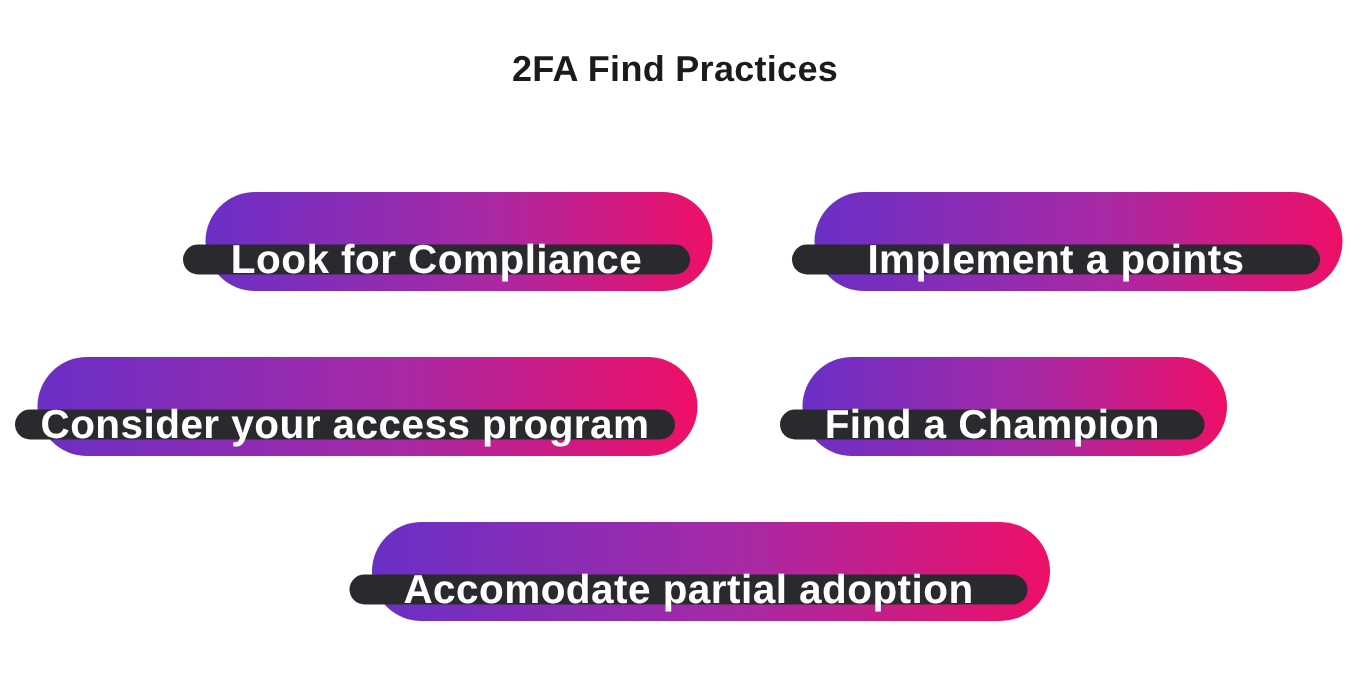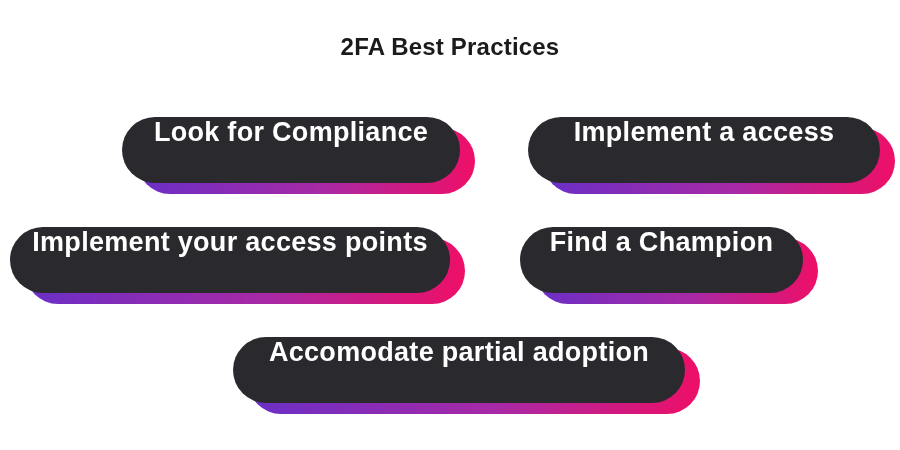--- a/index.html
+++ b/index.html
@@ -40,60 +40,62 @@
       var(--shadow-gradient-left, #6a2fc6) 0%,
       var(--shadow-gradient-mid, #a829a5) 55%,
       var(--shadow-gradient-right, #ee0f67) 100%);
   }
   .pill-face {
     position: absolute;
     inset: 0;
     border-radius: 33px;
     background: var(--pill-background, #2a2a2e);
     display: flex;
+    align-items: center;
     justify-content: center;
+    margin-top: 46px;
   }
   .pill-label {
     color: var(--pill-text, #ffffff);
     font-size: 27px;
     font-weight: 600;
     letter-spacing: 0.3px;
     white-space: nowrap;
   }
   .pill-1 { left: 122px; top: 117px; width: 338px; }
   .pill-2 { left: 528px; top: 117px; width: 352px; }
   .pill-3 { left: 10px;  top: 227px; width: 440px; }
   .pill-4 { left: 520px; top: 227px; width: 283px; }
   .pill-5 { left: 233px; top: 337px; width: 452px; }
 </style>
 </head>
 <body>
 
 <div class="canvas">
 
-  <h1 class="title">2FA Best Practices</h1>
+  <h1 class="title">2FA Find Practices</h1>
 
   <div class="pill pill-1">
     <div class="pill-shadow"></div>
     <div class="pill-face">
       <span class="pill-label">Look for Compliance</span>
     </div>
   </div>
 
   <div class="pill pill-2">
     <div class="pill-shadow"></div>
     <div class="pill-face">
-      <span class="pill-label">Implement a access</span>
+      <span class="pill-label">Implement a points</span>
     </div>
   </div>
 
   <div class="pill pill-3">
     <div class="pill-shadow"></div>
     <div class="pill-face">
-      <span class="pill-label">Implement your access points</span>
+      <span class="pill-label">Consider your access program</span>
     </div>
   </div>
 
   <div class="pill pill-5">
     <div class="pill-shadow"></div>
     <div class="pill-face">
       <span class="pill-label">Accomodate partial adoption</span>
     </div>
   </div>
 

